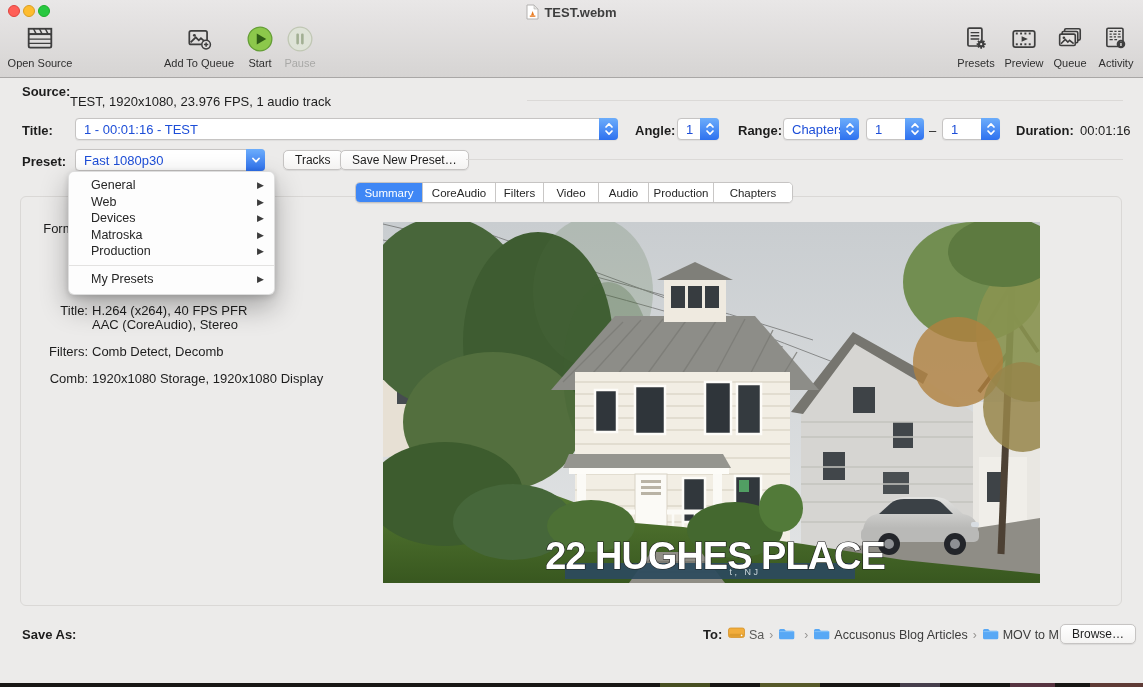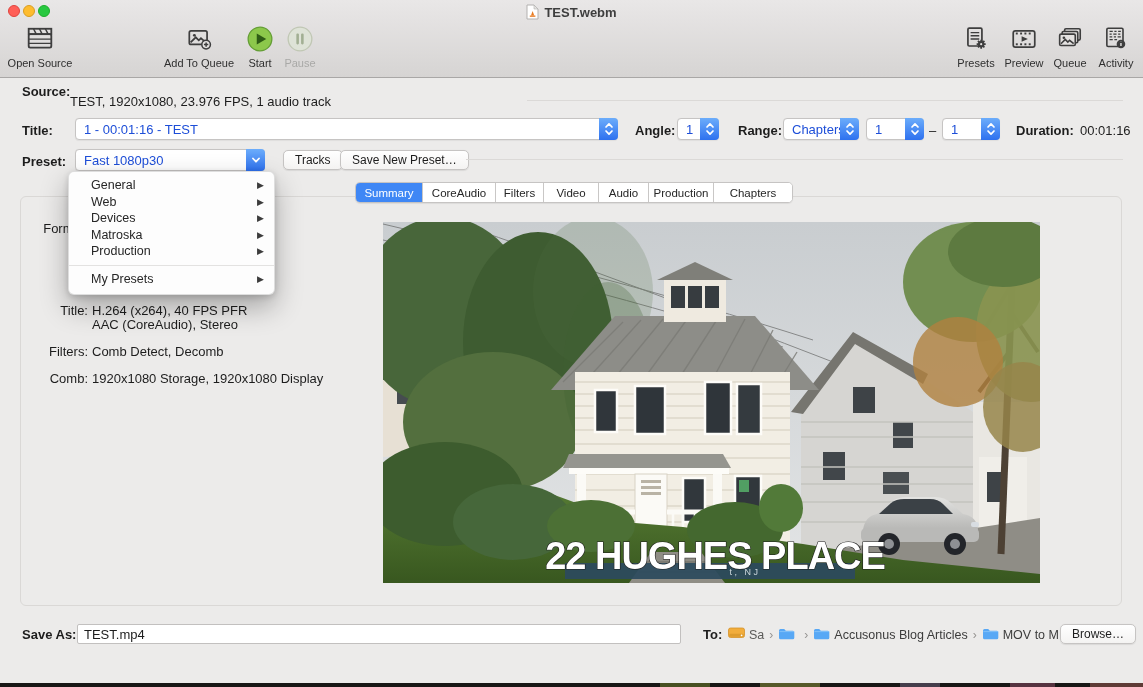--- a/index.html
+++ b/index.html
@@ -476,23 +476,20 @@
     </div>
     <div class="menu-sep"></div>
     <div class="menu-item">
       <span>My Presets</span>
         <span class="grow"></span>
         <span class="arrow">▶</span>
     </div>
   </div>
 
   <div class="lbl" style="left:22px; top:627px;">Save As:</div>
-  <div class="field" style="left:77px; top:624px; width:604px;">
-    <span>TEST.mp4</span>
-  </div>
   <div class="lbl" style="left:703px; top:627px;">To:</div>
 
   <div class="crumb" style="left:728px;">
     <span>
       <svg width="17" height="13" viewBox="0 0 17 13">
           <rect x="0.5" y="1" width="16" height="9.5" rx="2" fill="#f2ad3c" stroke="#d6922a" stroke-width=".8"></rect>
           <rect x="1.2" y="6.8" width="14.6" height="3" rx="1.4" fill="#de9c2e"></rect>
           <circle cx="13.6" cy="8.3" r="0.9" fill="#fff"></circle>
         </svg>
     </span>

